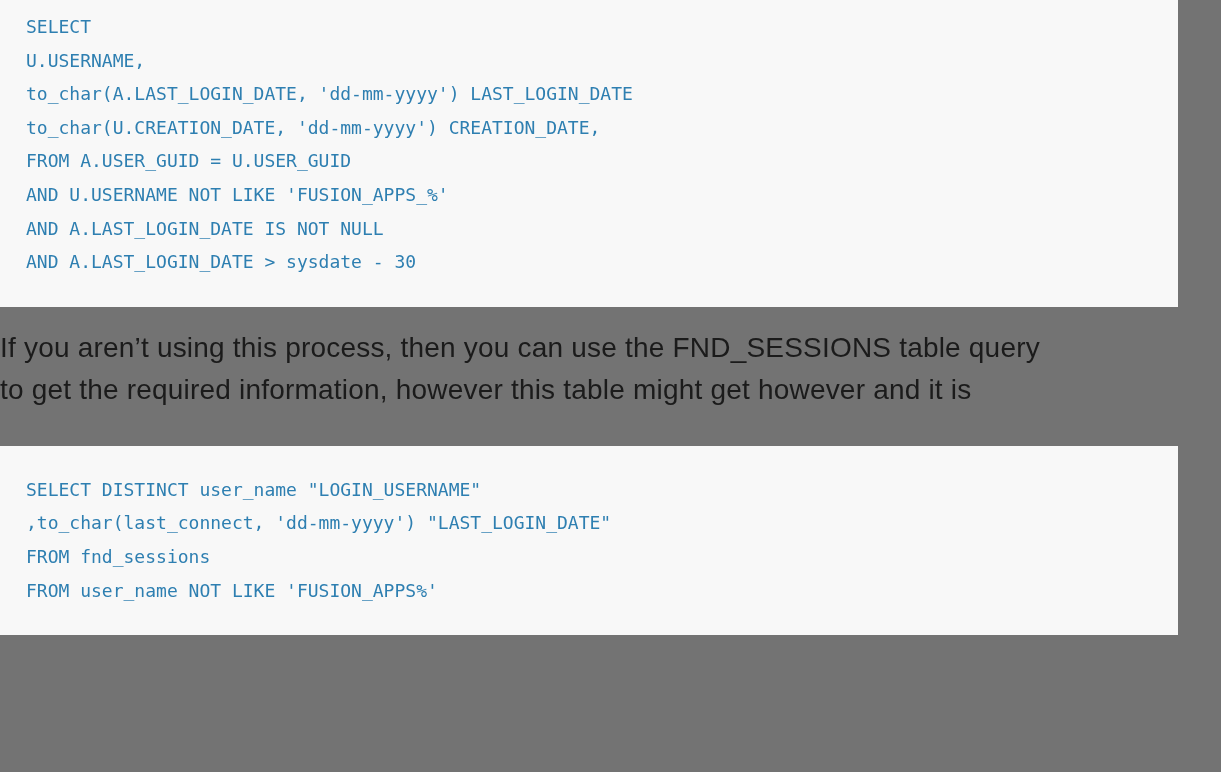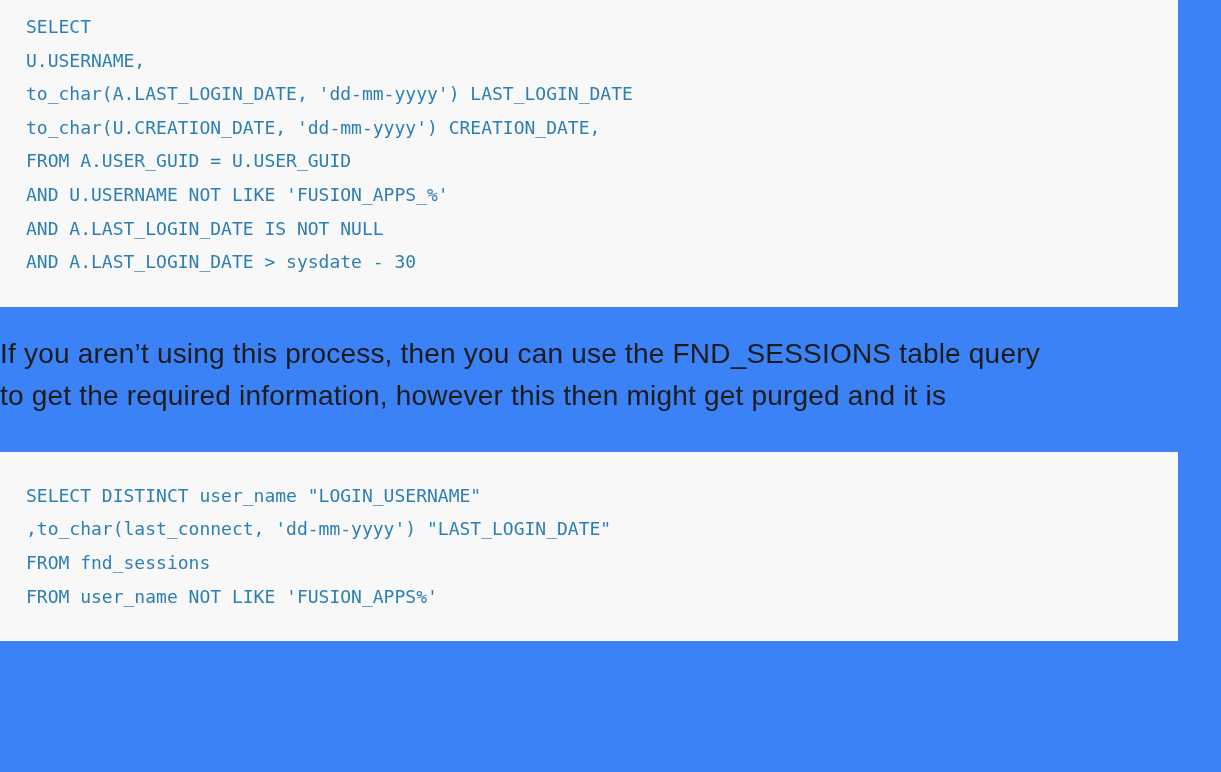--- a/index.html
+++ b/index.html
@@ -10,21 +10,21 @@
   body {
     width: 1221px;
     height: 772px;
     overflow: hidden;
     font-family: "Liberation Sans", sans-serif;
   }
   .page {
     position: relative;
     width: 1221px;
     height: 772px;
-    background: #3b82f6;
+    background: #737373;
   }
   .code-block {
     width: 1178px;
     box-sizing: border-box;
     background: #f8f8f8;
     color: #2e7fb1;
     font-family: "DejaVu Sans Mono", "Liberation Mono", monospace;
     font-size: 18px;
     line-height: 33.6px;
   }
@@ -32,21 +32,21 @@
     padding: 10px 26px 28px 26px;
   }
   .code-block-2 {
     margin-top: 35px;
     padding: 27px 26px 28px 26px;
   }
   .code-line {
     white-space: pre;
   }
   .paragraph {
-    margin-top: 26px;
+    margin-top: 20px;
     width: 1221px;
     color: #1b1b1b;
     font-size: 28px;
     line-height: 42px;
     letter-spacing: 0.2px;
   }
   .para-line {
     white-space: nowrap;
   }
 </style>
@@ -61,21 +61,21 @@
     <div class="code-line">to_char(A.LAST_LOGIN_DATE, 'dd-mm-yyyy') LAST_LOGIN_DATE</div>
     <div class="code-line">to_char(U.CREATION_DATE, 'dd-mm-yyyy') CREATION_DATE,</div>
     <div class="code-line">FROM A.USER_GUID = U.USER_GUID</div>
     <div class="code-line">AND U.USERNAME NOT LIKE 'FUSION_APPS_%'</div>
     <div class="code-line">AND A.LAST_LOGIN_DATE IS NOT NULL</div>
     <div class="code-line">AND A.LAST_LOGIN_DATE &gt; sysdate - 30</div>
   </div>
 
   <div class="paragraph">
     <div class="para-line">If you aren’t using this process, then you can use the FND_SESSIONS table query</div>
-    <div class="para-line">to get the required information, however this then might get purged and it is</div>
+    <div class="para-line">to get the required information, however this table might get however and it is</div>
   </div>
 
   <div class="code-block code-block-2">
     <div class="code-line">SELECT DISTINCT user_name "LOGIN_USERNAME"</div>
     <div class="code-line">,to_char(last_connect, 'dd-mm-yyyy') "LAST_LOGIN_DATE"</div>
     <div class="code-line">FROM fnd_sessions</div>
     <div class="code-line">FROM user_name NOT LIKE 'FUSION_APPS%'</div>
   </div>
 
 </div>

